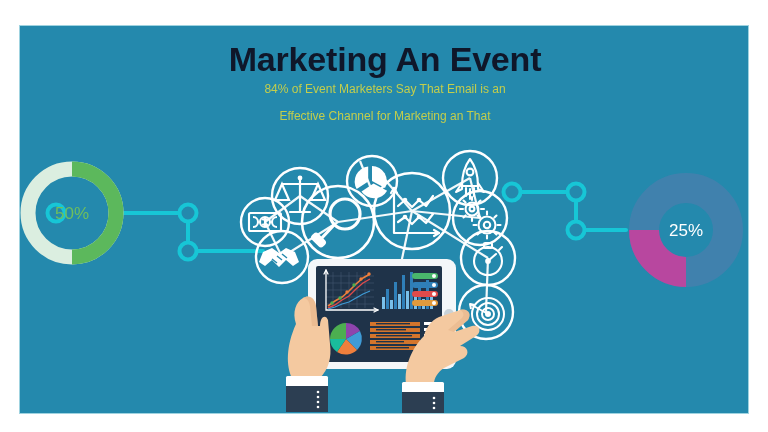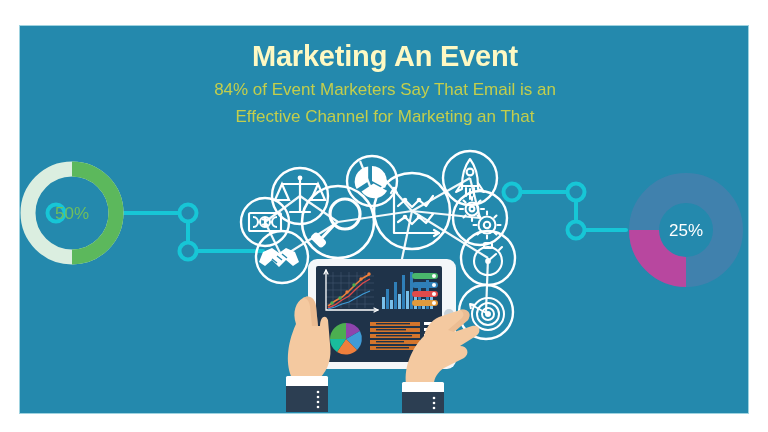--- a/index.html
+++ b/index.html
@@ -32,33 +32,33 @@
     box-sizing: border-box;
     overflow: hidden;
   }
   
   #title {
     position: absolute;
     left: 0;
     top: 14px;
     width: 730px;
     text-align: center;
-    color: #fef9c3;
-    font-size: 29px;
+    color: #0f172a;
+    font-size: 34px;
     font-weight: bold;
     letter-spacing: -0.2px;
   }
   #subtitle {
     position: absolute;
     left: 0;
     top: 50px;
     width: 730px;
     text-align: center;
     color: #c3ce4c;
-    font-size: 17px;
+    font-size: 12px;
     line-height: 27px;
     font-weight: normal;
   }
   #subtitle .sub-line { display: block; }
 
   
   #art {
     position: absolute;
     left: 0;
     top: 0;

